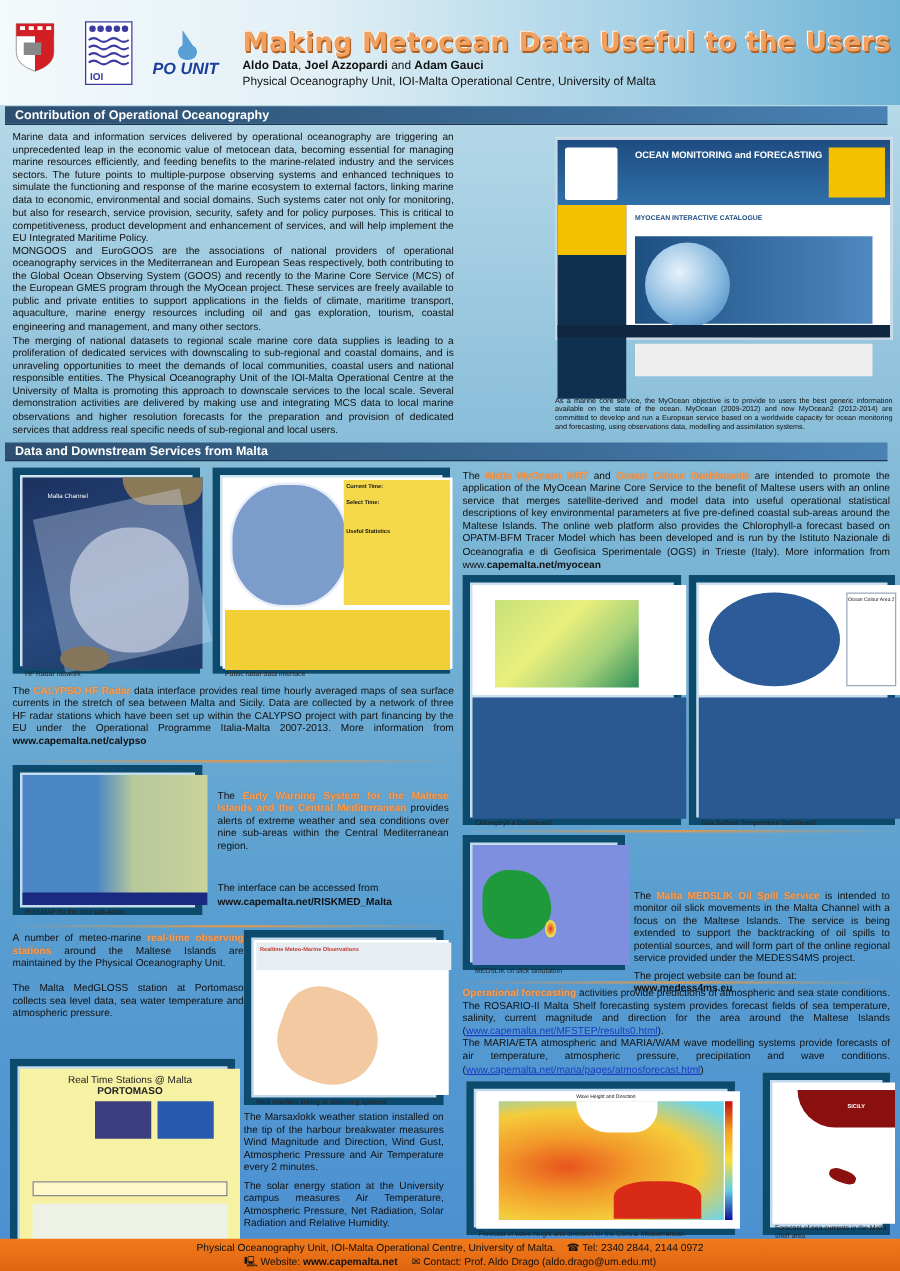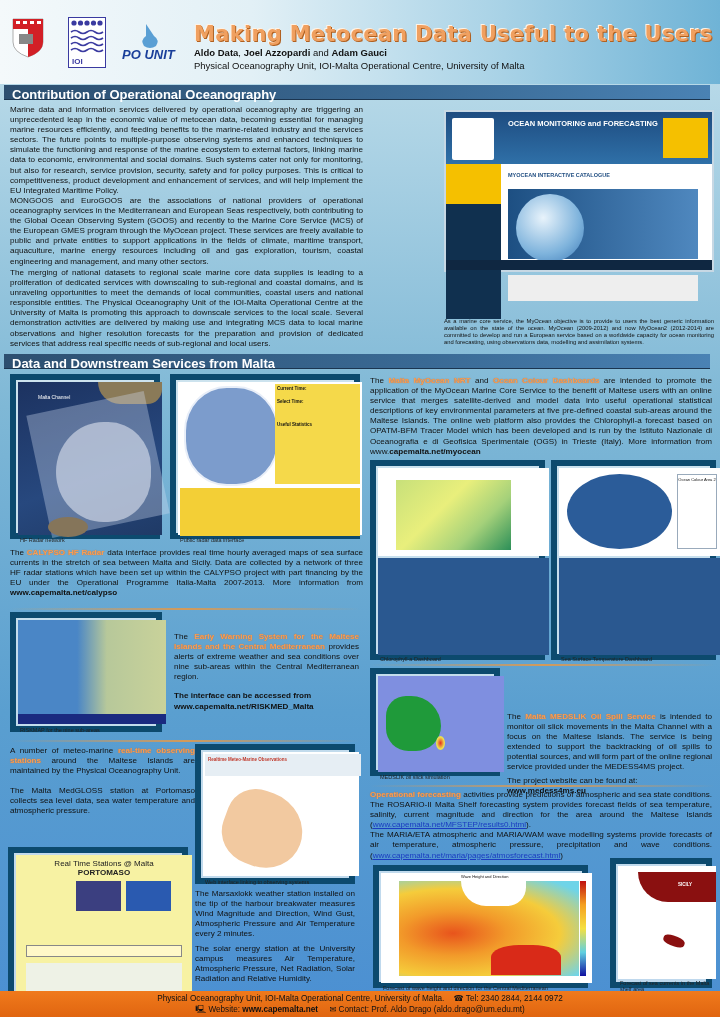--- a/index.html
+++ b/index.html
@@ -25,21 +25,21 @@
     text-shadow: 1px 1px 0 #b06020, -1px -1px 0 #fff3e6;
     font-family: "DejaVu Sans", sans-serif;
   }
   .authors { position: absolute; left: 194px; top: 47px; font-size: 9.5px; color: #111; }
   .authors b { font-weight: bold; }
   .affil { position: absolute; left: 194px; top: 60px; font-size: 9.5px; color: #111; }
 
   .section-bar {
     position: absolute; left: 4px; width: 706px; height: 15px;
     background: linear-gradient(90deg, #2d4f70 0%, #3a6a95 60%, #4a82b4 100%);
-    color: #fff; font-size: 13px; font-weight: bold; padding: 2px 8px;
+    color: #fff; font-size: 10px; font-weight: bold; padding: 2px 8px;
     border-bottom: 1px solid #1b3550;
   }
   .bar1 { top: 85px; }
   .bar2 { top: 354px; }
 
   .para {
     position: absolute; font-size: 8.1px; line-height: 10.1px; text-align: justify; color: #111;
   }
   .p1 { left: 10px; top: 105px; width: 353px; }
   .p2 { left: 10px; top: 196px; width: 353px; }
@@ -259,21 +259,21 @@
 </div>
 
 <div class="panel riskmap">
   <div class="img"></div>
   <div class="band"></div>
   <div class="cap" style="left:4px;top:109px;">RISKMAP for the nine sub-areas</div>
 </div>
 
 <div class="para ews">
   <span>The </span><span class="hl">Early Warning System for the Maltese Islands and the Central Mediterranean</span><span> provides alerts of extreme weather and sea conditions over nine sub-areas within the Central Mediterranean region.</span>
-  <div style="margin-top:9px;font-weight:bold;">The interface can be accessed from</div>
+  <div style="margin-top:24px;">The interface can be accessed from</div>
   <b>www.capemalta.net/RISKMED_Malta</b>
 </div>
 
 <div class="divider" style="left:10px;top:740px;width:350px;"></div>
 <div class="divider" style="left:370px;top:664px;width:345px;"></div>
 
 <div class="panel medslik">
   <div class="img">
     <div class="isl"></div>
     <div class="slick"></div>

